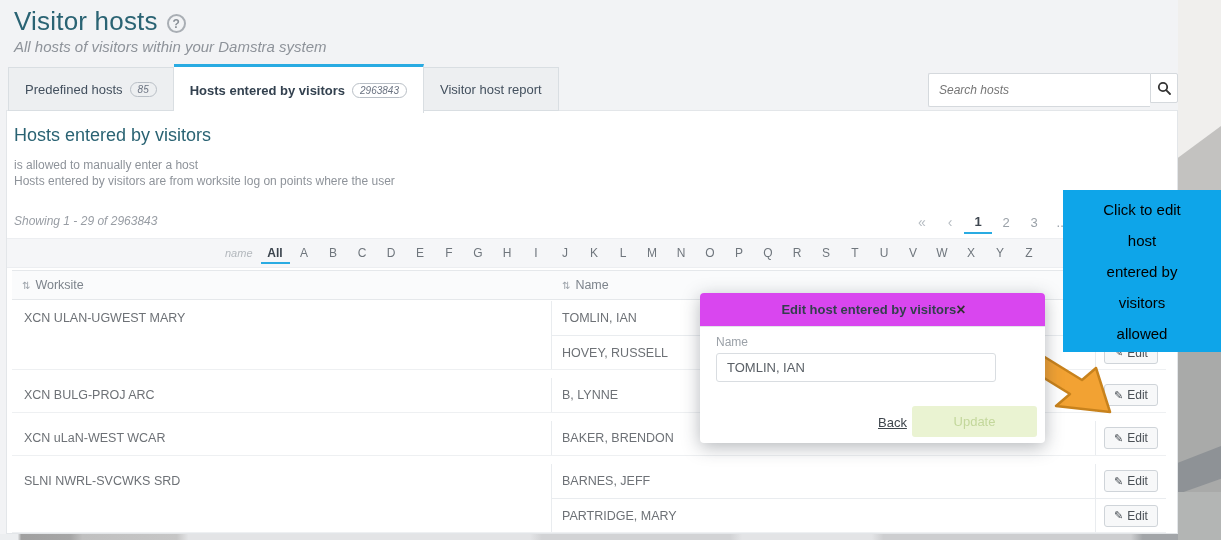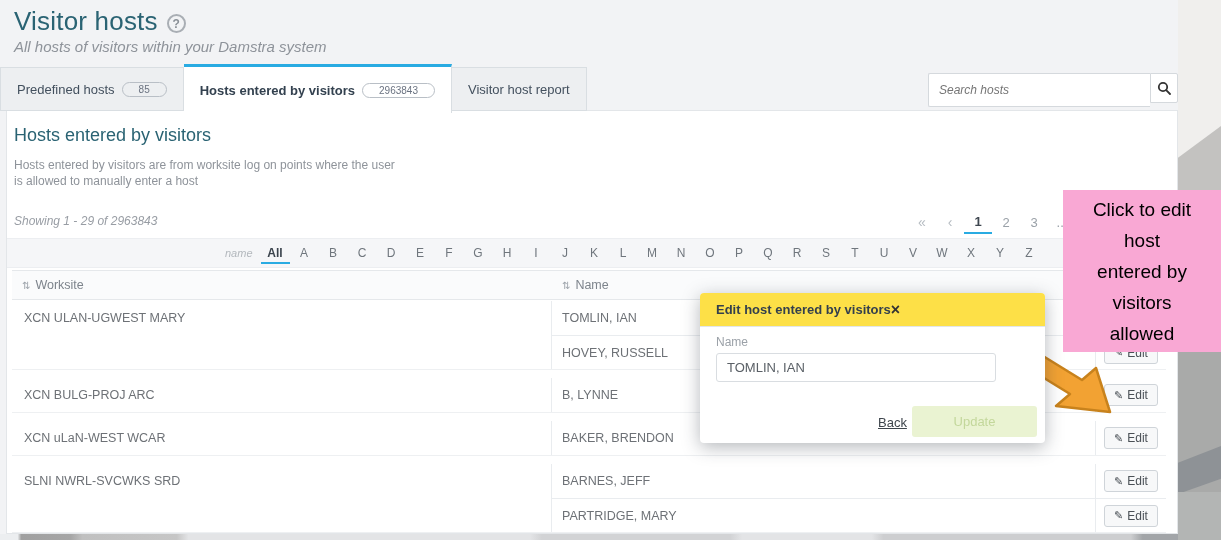--- a/index.html
+++ b/index.html
@@ -16,24 +16,24 @@
 
   .bottom-strip { left:0; top:534px; width:1178px; height:6px; z-index:4;
     background:linear-gradient(90deg,#eceef0 0,#eceef0 1.5%,#a0a0a0 1.8%,#a6a6a6 6%,#c0c0c0 7%,#c6c6c6 15%,#e3e4e6 16%,#e3e4e6 45%,#d2d3d5 46%,#d2d3d5 62%,#e3e4e6 63%,#e3e4e6 74%,#cdced0 75%,#cdced0 96%,#a2a5a8 97%,#a2a5a8 100%); }
 
   
   .page-title { left:14px; top:6px; font-size:26px; color:#2a6373; letter-spacing:.2px; z-index:2; display:flex; align-items:center; gap:9px; }
   .help-icon { width:19px; height:19px; border:2px solid #a9aeb4; border-radius:50%; color:#8a9097; font-size:12px; font-weight:bold; display:flex; align-items:center; justify-content:center; margin-top:4px; }
   .page-subtitle { left:14px; top:38px; font-size:15px; font-style:italic; color:#8e939a; z-index:2; }
 
   
-  .tabs { left:0; top:64px; display:flex; align-items:flex-end; z-index:6; }
+  .tabs { left:8px; top:64px; display:flex; align-items:flex-end; z-index:6; }
   .tab { height:44px; background:#edeff1; border:1px solid #d9dee2; border-left-width:0; display:flex; align-items:center; gap:7px; padding:0 16px; font-size:13px; color:#43505e; cursor:pointer; }
   .tab:first-child { border-left-width:1px; }
-  .tab .badge { border:1px solid #b9bfc6; border-radius:10px; padding:1px 16px; font-size:10px; color:#6a7280; background:transparent; }
+  .tab .badge { border:1px solid #b9bfc6; border-radius:10px; padding:1px 7px; font-size:10px; color:#6a7280; background:transparent;font-style:italic; }
   .tab.active { height:49px; background:#ffffff; border-top:3px solid #29abe2; border-bottom:none; font-weight:bold; color:#33414f; margin-bottom:-2px; z-index:7; }
   .tab.active .badge { font-weight:normal; background:#fff; }
 
   
   .search-box { left:928px; top:73px; width:222px; height:30px; z-index:6; }
   .search-box input { width:100%; height:100%; border:1px solid #d5d9dd; border-right:none; border-radius:2px 0 0 2px; padding:16px 10px; font-size:12px; font-style:italic; color:#8e939a; background:#fff; outline:none; font-family:"Liberation Sans",sans-serif; }
   .search-btn { left:1150px; top:73px; width:28px; height:30px; background:#fff; border:1px solid #d5d9dd; border-radius:0 2px 2px 0; display:flex; align-items:center; justify-content:center; cursor:pointer; z-index:6; }
 
   
   .panel { left:6px; top:110px; width:1172px; height:424px; background:#fff; border:1px solid #e3e6e9; z-index:1; }
@@ -64,30 +64,30 @@
   .name-rows { width:614px; display:flex; flex-direction:column; }
   .name-row { height:34px; display:flex; align-items:center; }
   .name-row + .name-row { border-top:1px solid #e9ecef; }
   .cell-name { width:544px; padding-left:10px; font-size:12.5px; color:#6d7176; border-right:1px solid #e9ecef; height:100%; display:flex; align-items:center; }
   .cell-action { width:70px; display:flex; align-items:center; justify-content:center; }
   .edit-btn { display:flex; align-items:center; gap:4px; border:1px solid #cfd4d9; background:#f7f8f9; border-radius:3px; font-size:12px; color:#4a5056; padding:3px 9px; cursor:pointer; }
   .edit-btn .pencil { font-size:11px; }
 
   
   .modal { left:700px; top:293px; width:345px; height:150px; background:#fff; border-radius:4px; box-shadow:0 4px 18px rgba(40,50,60,.35); z-index:10; }
-  .modal-header { height:34px; background:#fde047; border-bottom:1px solid #e2e6e9; border-radius:4px 4px 0 0; display:flex; align-items:center; justify-content:flex-start; padding:0 14px 0 16px; }
+  .modal-header { height:34px; background:#d946ef; border-bottom:1px solid #e2e6e9; border-radius:4px 4px 0 0; display:flex; align-items:center; justify-content:center; padding:0 14px 0 16px; }
   .modal-title { font-size:13px; font-weight:bold; color:#333f4d; }
   .modal-close { font-size:16px; font-weight:bold; color:#333; cursor:pointer; line-height:1; }
   .modal-label { position:absolute; left:16px; top:42px; font-size:12px; color:#9ba1a8; }
   .modal-input { position:absolute; left:16px; top:60px; width:280px; height:29px; border:1px solid #d9dde1; border-radius:3px; padding:0 10px; font-size:13px; color:#5a6066; font-family:"Liberation Sans",sans-serif; background:#fff; outline:none; }
   .modal-back { position:absolute; left:178px; top:122px; font-size:13px; color:#3f464d; text-decoration:underline; cursor:pointer; }
   .modal-update { position:absolute; left:212px; top:113px; width:125px; height:31px; background:#eaf3d2; color:#c3d79b; border:none; border-radius:3px; font-size:13px; font-family:"Liberation Sans",sans-serif; cursor:default; }
 
   
-  .callout { left:1063px; top:190px; width:158px; height:162px; background:#f9a8d4; z-index:15; display:flex; flex-direction:column; justify-content:center; text-align:center; font-size:19px; line-height:31px; color:#000; }
+  .callout { left:1063px; top:190px; width:158px; height:162px; background:#0ea5e9; z-index:15; display:flex; flex-direction:column; justify-content:center; text-align:center; font-size:15px; line-height:31px; color:#000; }
   .arrow-svg { left:1010px; top:346px; width:110px; height:80px; z-index:5; }
 </style>
 </head>
 <body>
 
 <div class="abs wallpaper">
   <div class="wp-seg1"></div>
   <div class="wp-seg2"></div>
   <div class="wp-seg3"></div>
   <div class="wp-seg4"></div>
@@ -120,22 +120,22 @@
 <div class="abs search-btn">
   <svg width="14" height="14" viewBox="0 0 14 14">
     <circle cx="6" cy="6" r="4.2" fill="none" stroke="#333" stroke-width="1.8"></circle>
     <line x1="9.2" y1="9.2" x2="13" y2="13" stroke="#333" stroke-width="1.8" stroke-linecap="round"></line>
   </svg>
 </div>
 
 <div class="abs panel"></div>
 <div class="abs section-heading">Hosts entered by visitors</div>
 <div class="abs section-desc">
+  <div>is allowed to manually enter a host</div>
   <div>Hosts entered by visitors are from worksite log on points where the user</div>
-  <div>is allowed to manually enter a host</div>
 </div>
 <div class="abs showing">Showing 1 - 29 of 2963843</div>
 
 <div class="abs pagination">
   <span class="page-item nav">«</span>
   <span class="page-item nav">‹</span>
   <span id="page-numbers" style="display:flex;">
       <span class="page-item active">1</span>
       <span class="page-item">2</span>
       <span class="page-item">3</span>

